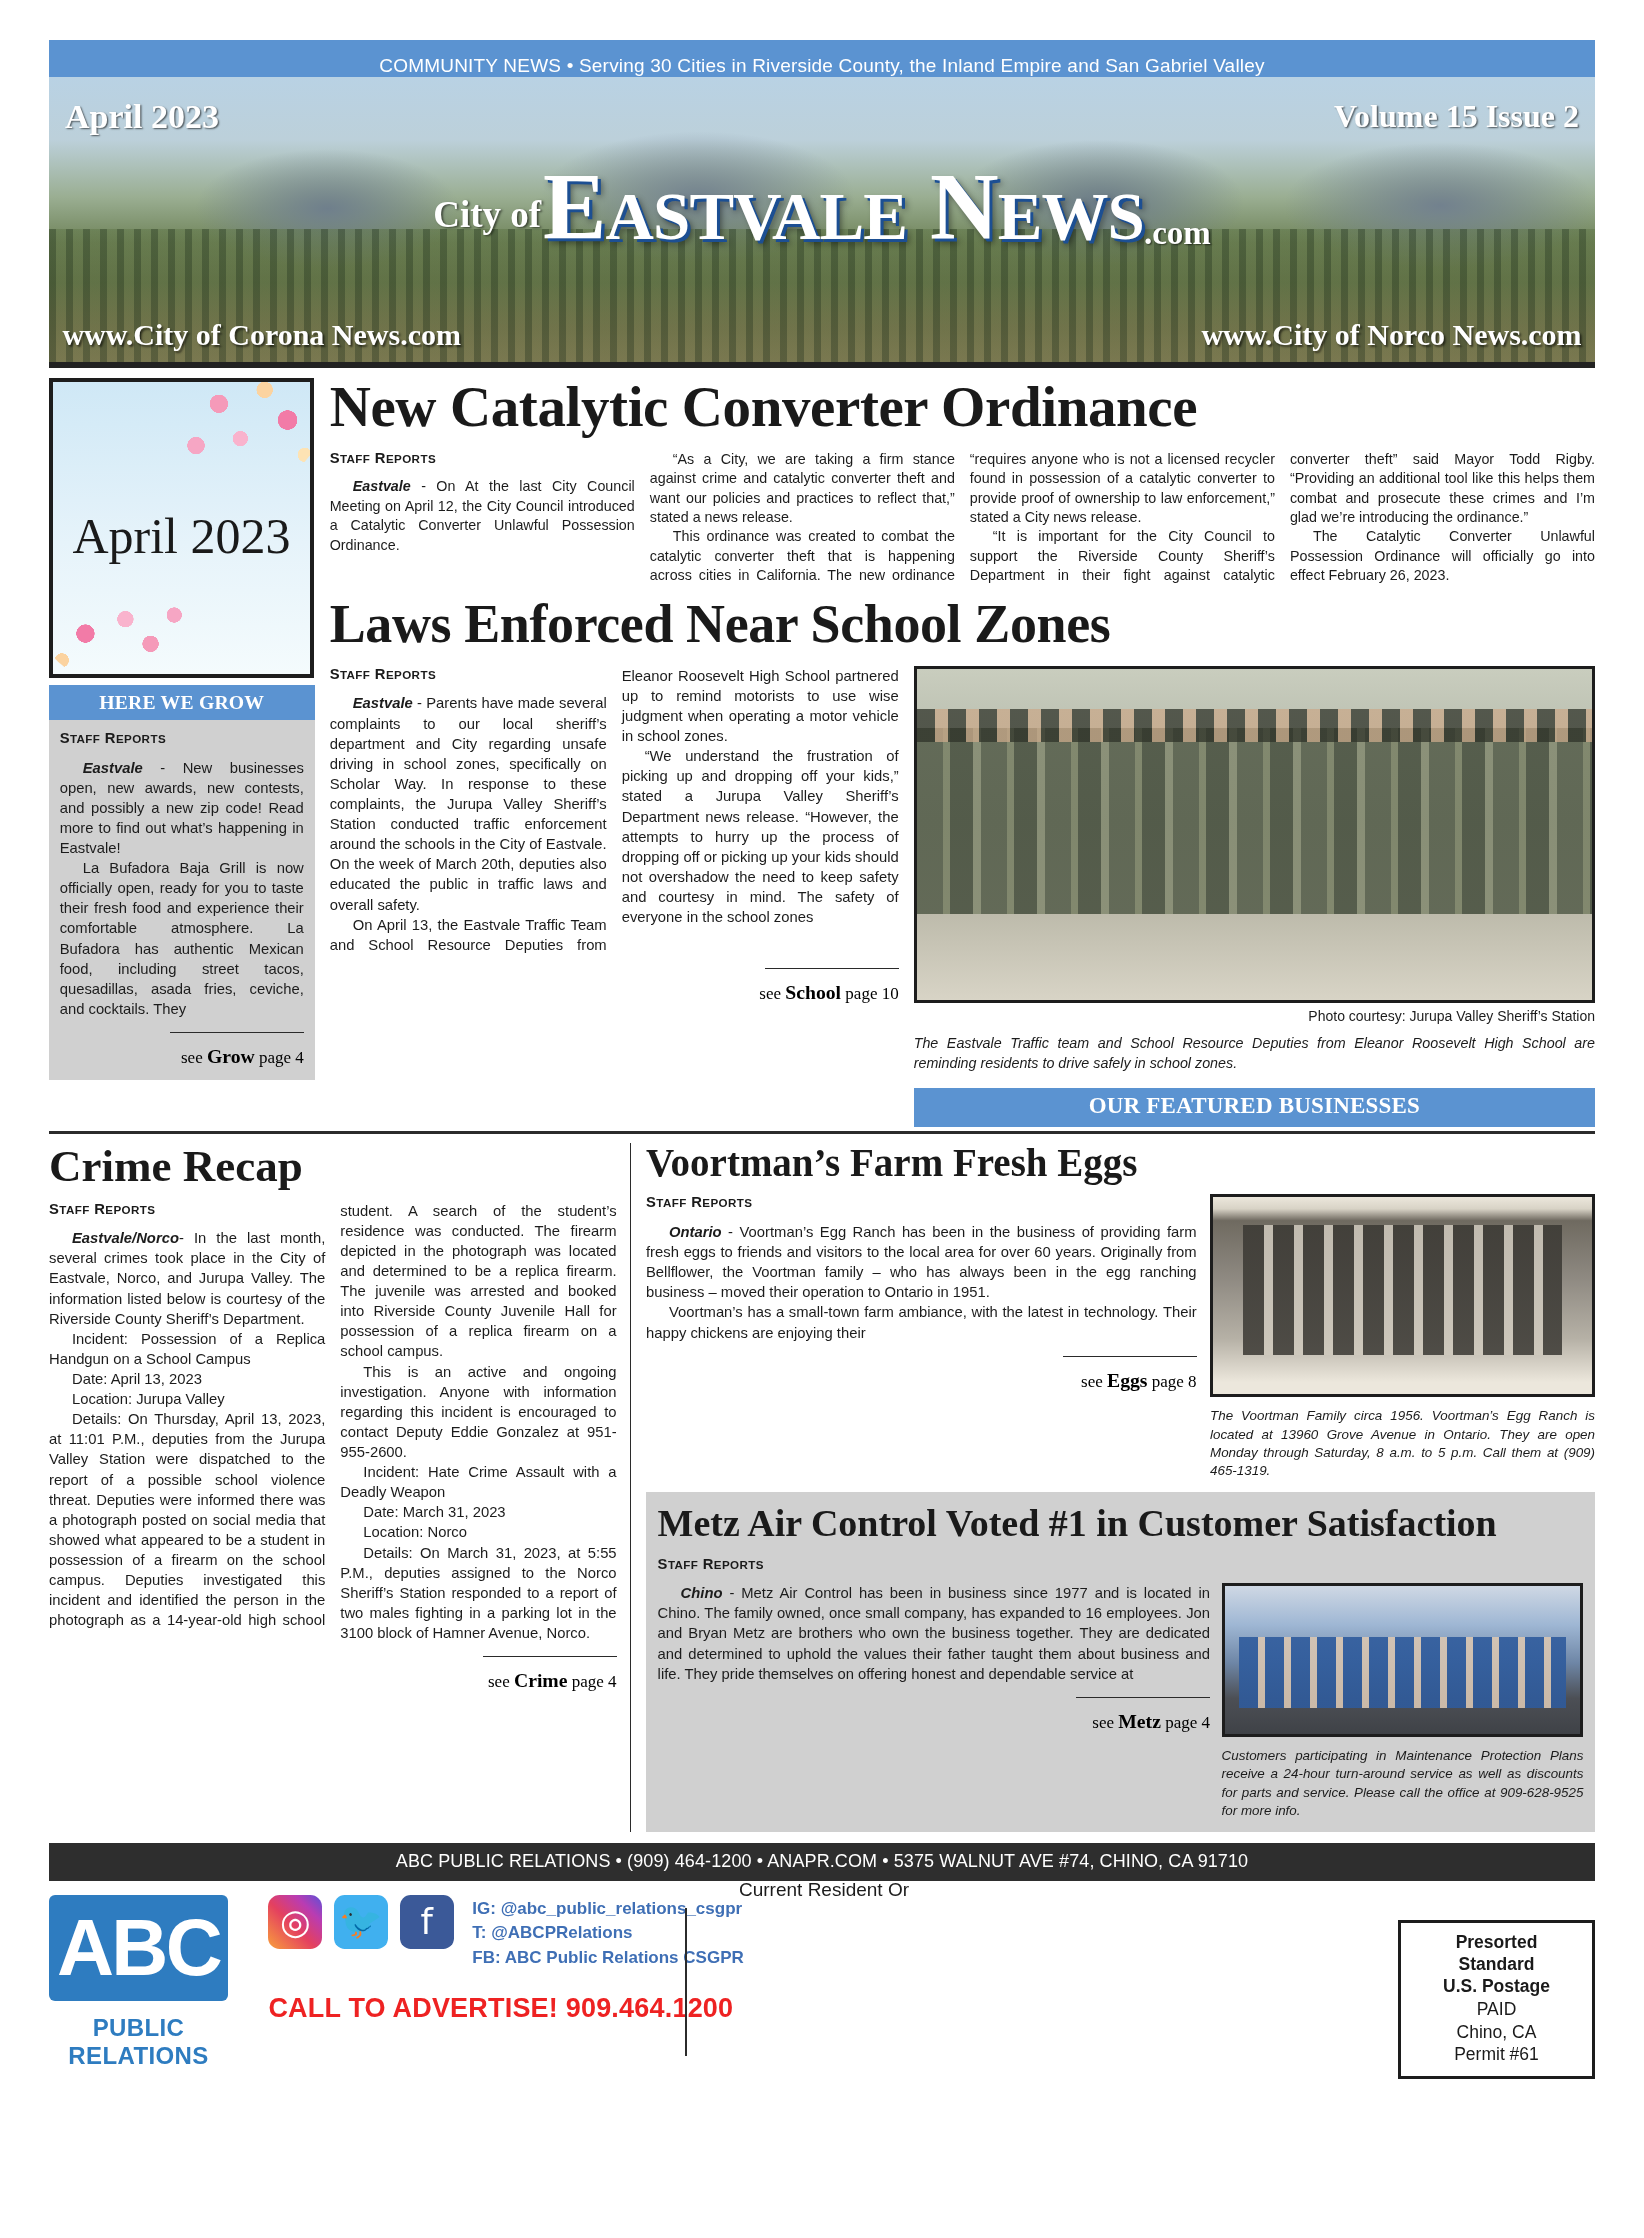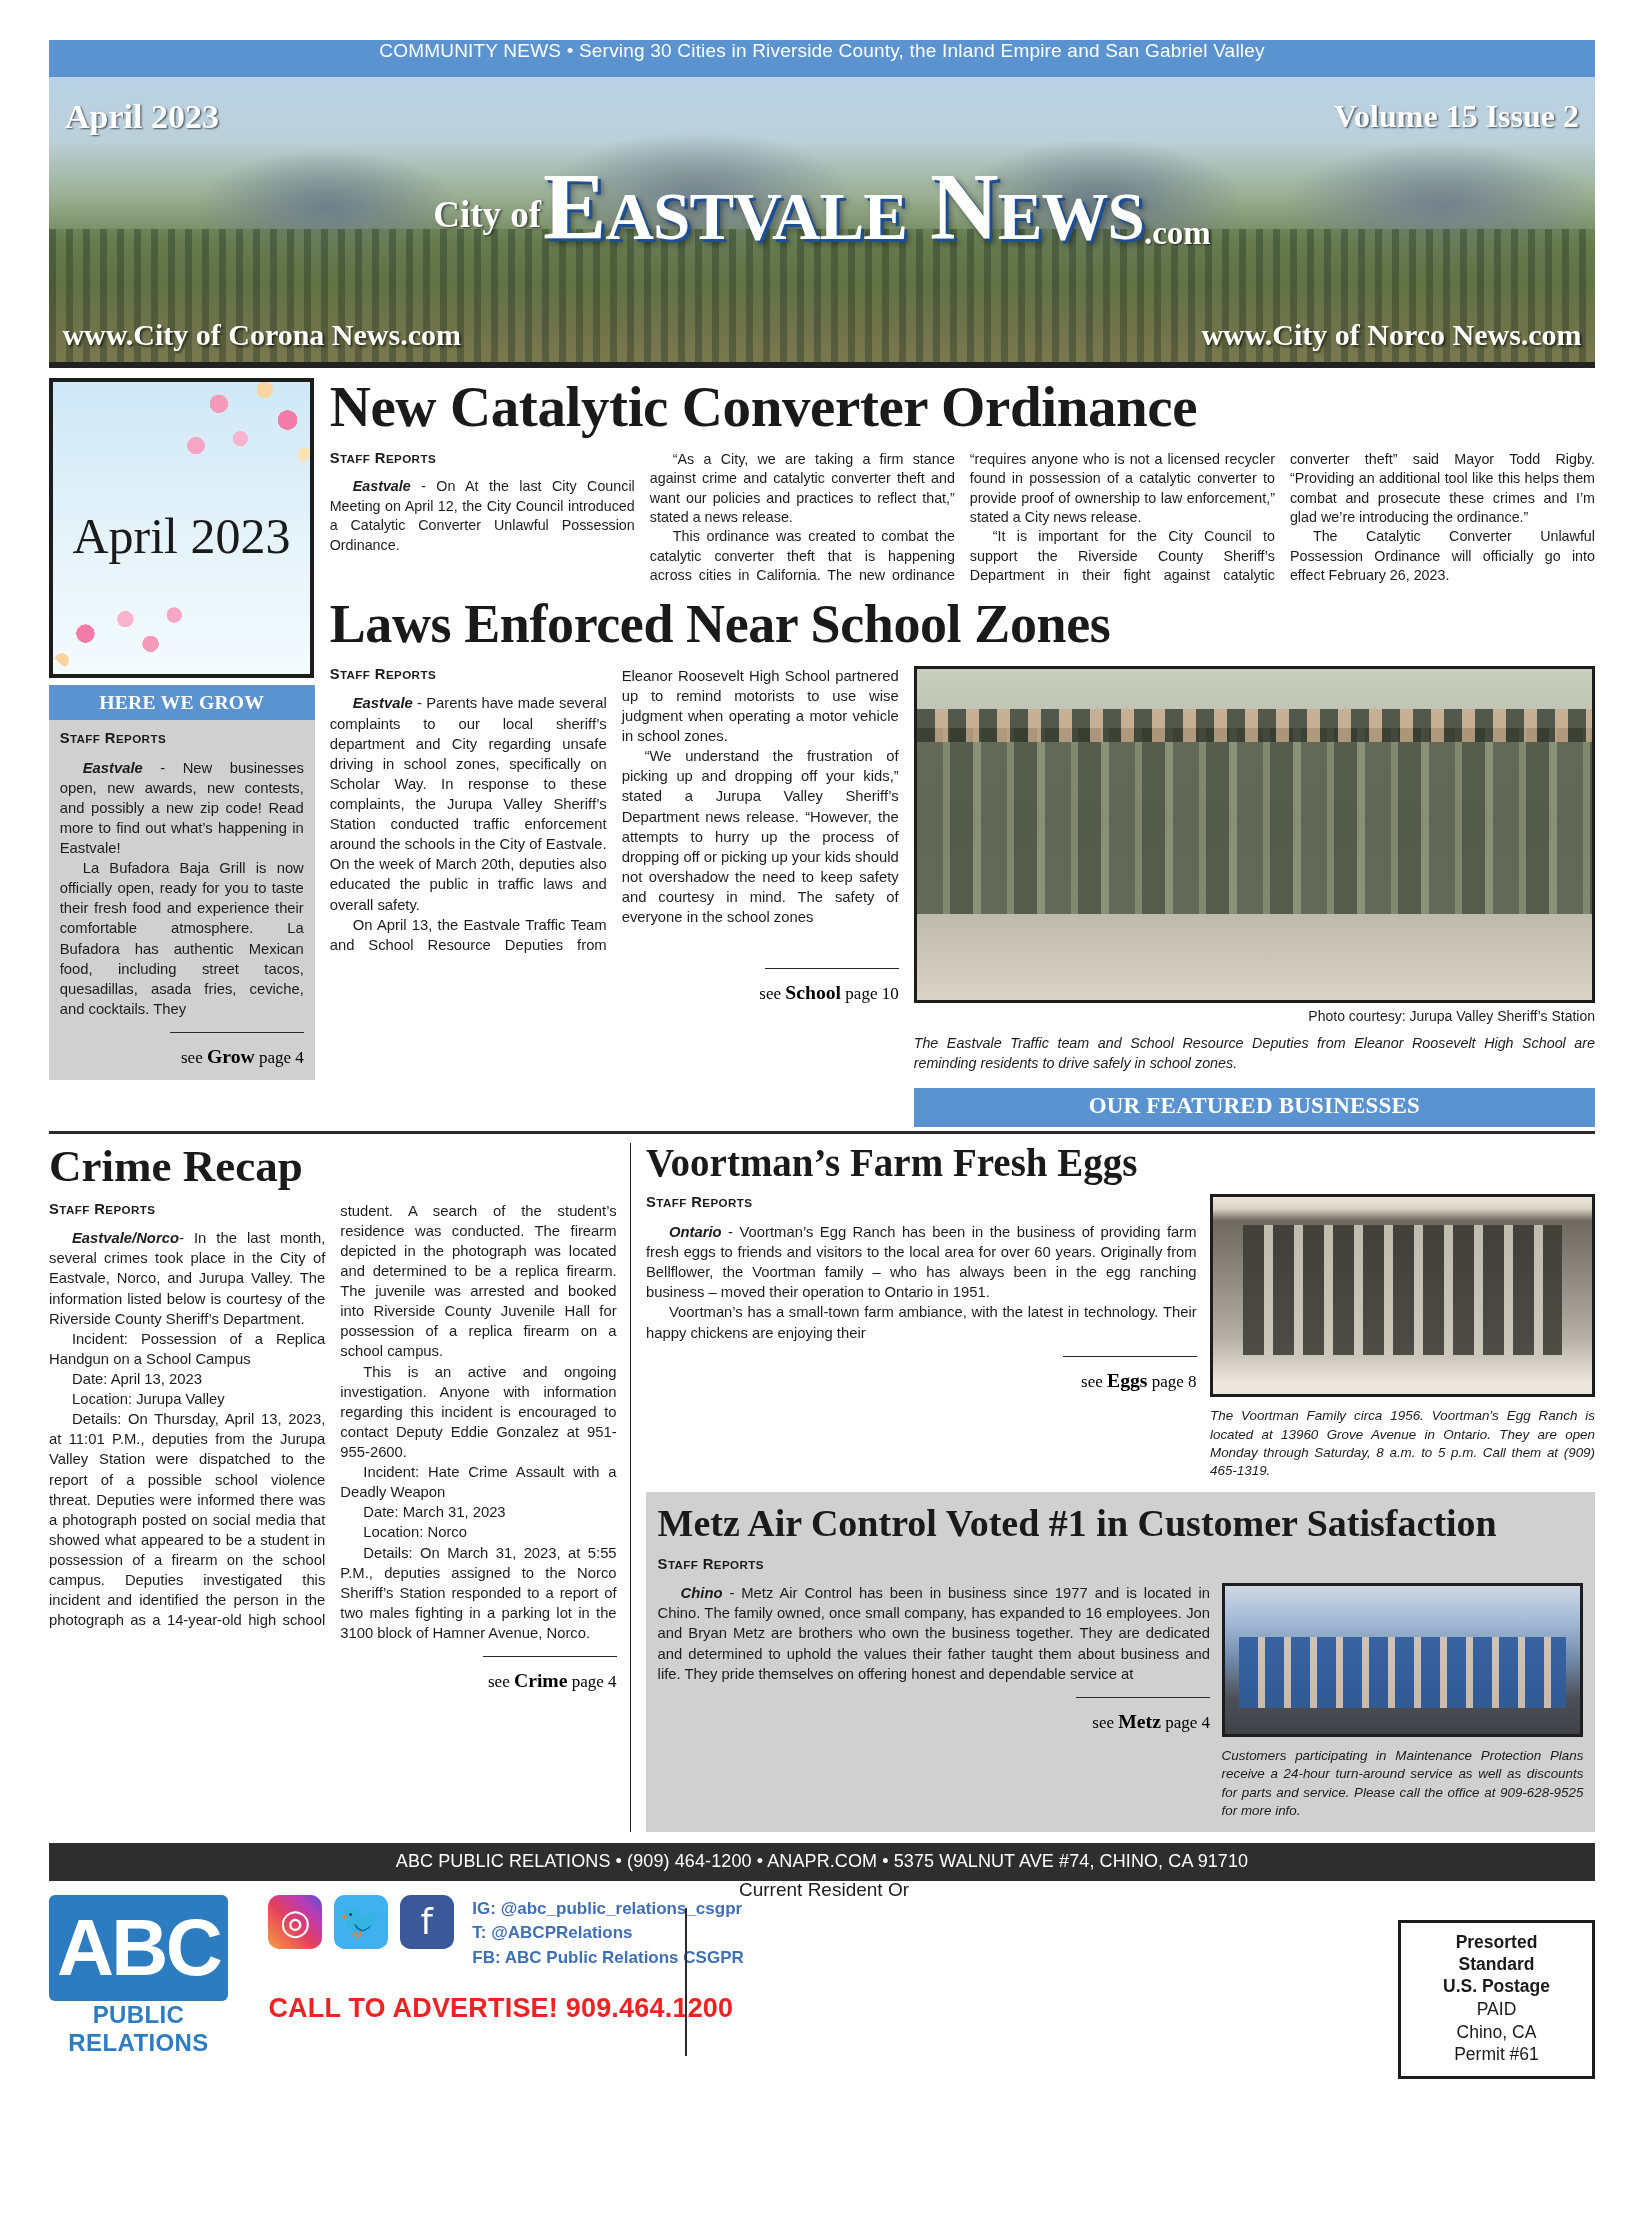--- a/index.html
+++ b/index.html
@@ -27,21 +27,21 @@
     overflow: hidden;
     background: linear-gradient(180deg,#8fb6d8 0%,#9fc0d9 20%,#b4c8b5 40%,#7f9169 62%,#6f7f55 78%,#8a8a60 100%);
   }
   .mast-strip {
     position: absolute;
     left: 0; top: 0;
     width: 100%;
     height: 37px;
     background: #5b93d1;
     display: flex;
-    align-items: flex-start;
+    align-items: flex-end;
     justify-content: center;
   }
   .mast-strip span {
     color: #fff;
     font-size: 19px;
     letter-spacing: 0.2px;
     font-family: "Liberation Sans", sans-serif;
   }
   .mast-mountains {
     position: absolute;
@@ -279,21 +279,21 @@
   .footer-zone { display: flex; margin-top: 13.4px; position: relative; min-height: 175px; }
   .abc-logo { width: 197px; flex: 0 0 197px; }
   .abc-mark {
     background: #2e7cc0; width: 179px; height: 106px;
     display:flex; align-items:center; justify-content:center;
     color: #fff; font-family: "Liberation Sans", sans-serif;
     font-weight: bold; font-size: 79px; letter-spacing: -2.7px; border-radius: 6px;
   }
   .abc-sub {
     color: #2e7cc0; font-family: "Liberation Sans", sans-serif;
-    font-weight: bold; font-size: 24px; letter-spacing: 0.4px; margin-top: 0;
+    font-weight: bold; font-size: 24px; letter-spacing: 0.4px; margin-top: 13px;
     width: 179px; text-align: center;
   }
   .social-zone { flex: 1; padding-left: 22.4px; }
   .social-row { display: flex; align-items: flex-start; gap: 11.6px; }
   .sicon { width: 54px; height: 54px; border-radius: 11.6px; position: relative; }
   .sicon.ig { background: linear-gradient(45deg,#f9a03c 0%, #e4405f 45%, #b93cb2 75%, #5b51d8 100%); }
   .sicon.tw { background: #40b0ef; border-radius: 10.7px; }
   .sicon.fb { background: #3b5998; border-radius: 10.7px; }
   .sicon .gl {
     position:absolute; left:0; right:0; top:0; bottom:0;

